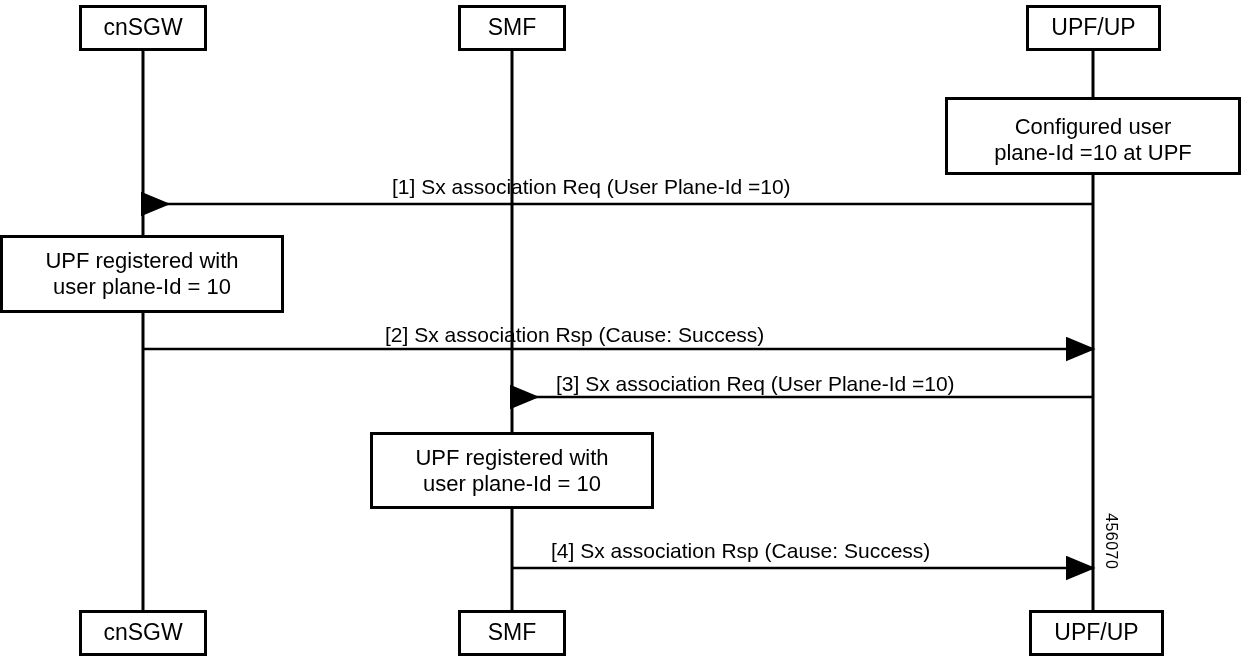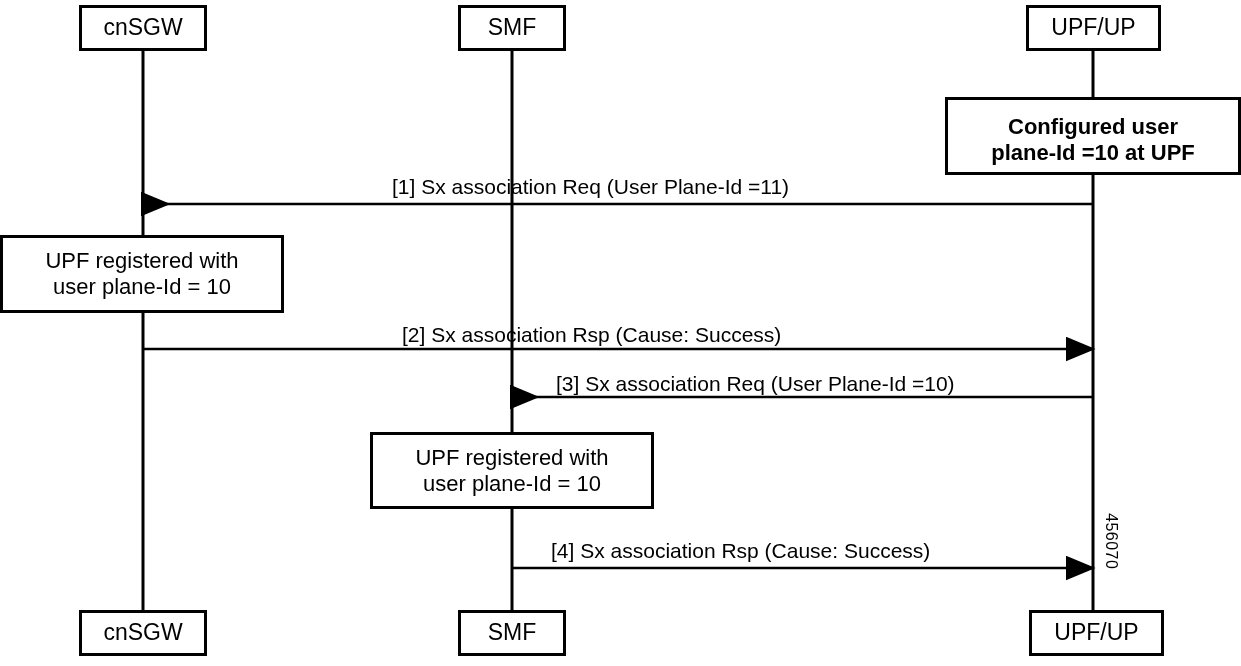--- a/index.html
+++ b/index.html
@@ -96,25 +96,25 @@
         <line x1="512" y1="568" x2="1093" y2="568" stroke="#000000" stroke-width="2.5" marker-end="url(#arrow-right)"></line>
       </g>
   </svg>
   <div id="labels">
       <div class="lifeline-label" style="left: 79px; top: 5px; width: 128px; height: 46px;">cnSGW</div>
       <div class="lifeline-label" style="left: 458px; top: 5px; width: 108px; height: 46px;">SMF</div>
       <div class="lifeline-label" style="left: 1026px; top: 5px; width: 135px; height: 46px;">UPF/UP</div>
       <div class="lifeline-label" style="left: 79px; top: 610px; width: 128px; height: 46px;">cnSGW</div>
       <div class="lifeline-label" style="left: 458px; top: 610px; width: 108px; height: 46px;">SMF</div>
       <div class="lifeline-label" style="left: 1029px; top: 610px; width: 135px; height: 46px;">UPF/UP</div>
-      <div class="note-label" style="left: 945px; top: 97px; width: 296px; height: 86px; font-weight: bold;">Configured user
+      <div class="note-label" style="left: 945px; top: 97px; width: 296px; height: 86px;">Configured user
 plane-Id =10 at  UPF</div>
       <div class="note-label" style="left: 0px; top: 235px; width: 284px; height: 78px;">UPF registered with
 user plane-Id = 10</div>
       <div class="note-label" style="left: 370px; top: 432px; width: 284px; height: 77px;">UPF registered with
 user plane-Id = 10</div>
-      <div class="msg-label" style="left: 392px; top: 175px;">[1] Sx association Req (User Plane-Id =11)</div>
-      <div class="msg-label" style="left: 385px; top: 323px; margin-left: 17px;">[2] Sx association Rsp (Cause: Success)</div>
+      <div class="msg-label" style="left: 392px; top: 175px;">[1] Sx association Req (User Plane-Id =10)</div>
+      <div class="msg-label" style="left: 385px; top: 323px;">[2] Sx association Rsp (Cause: Success)</div>
       <div class="msg-label" style="left: 556px; top: 372px; text-align: center;">[3] Sx association Req (User Plane-Id =10)</div>
       <div class="msg-label" style="left: 551px; top: 539px; text-align: right;">[4] Sx association Rsp (Cause: Success)</div>
       <div class="fignum" style="left: 1120px; top: 513px;">456070</div>
     </div>
 </div>
 
 </body></html>

